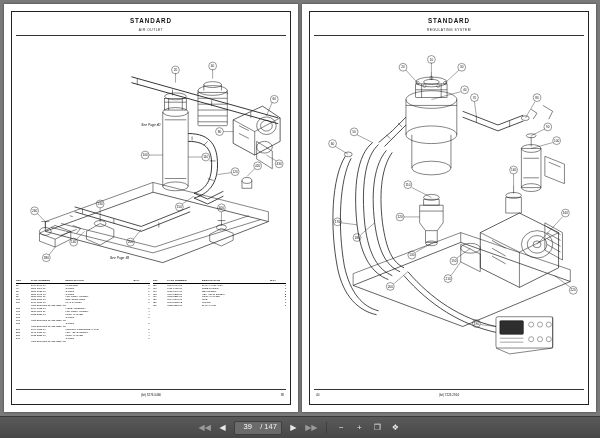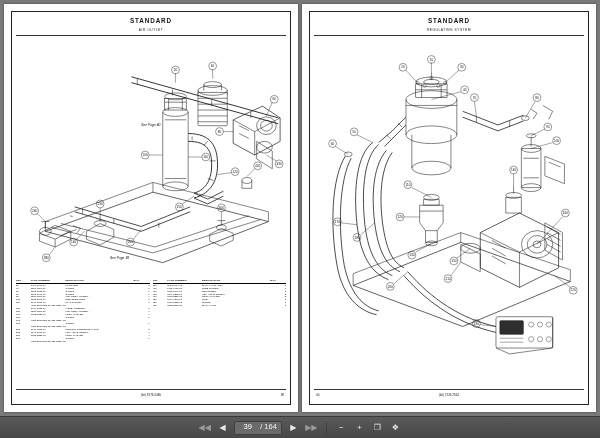--- a/index.html
+++ b/index.html
@@ -711,21 +711,21 @@
       </div>
     </div>
 
   </div>
 
   <div class="toolbar">
     <div class="tb-btn dim">◀◀</div>
     <div class="tb-btn">◀</div>
     <div class="pagebox">
       <input type="text" value="39" placeholder="39" style="">
-      <span>/ 164</span>
+      <span>/ 147</span>
     </div>
     <div class="tb-btn">▶</div>
     <div class="tb-btn dim">▶▶</div>
     <div class="sep"></div>
     <div class="tb-btn">−</div>
     <div class="tb-btn">+</div>
     <div class="tb-btn">❐</div>
     <div class="tb-btn">❖</div>
   </div>
 

